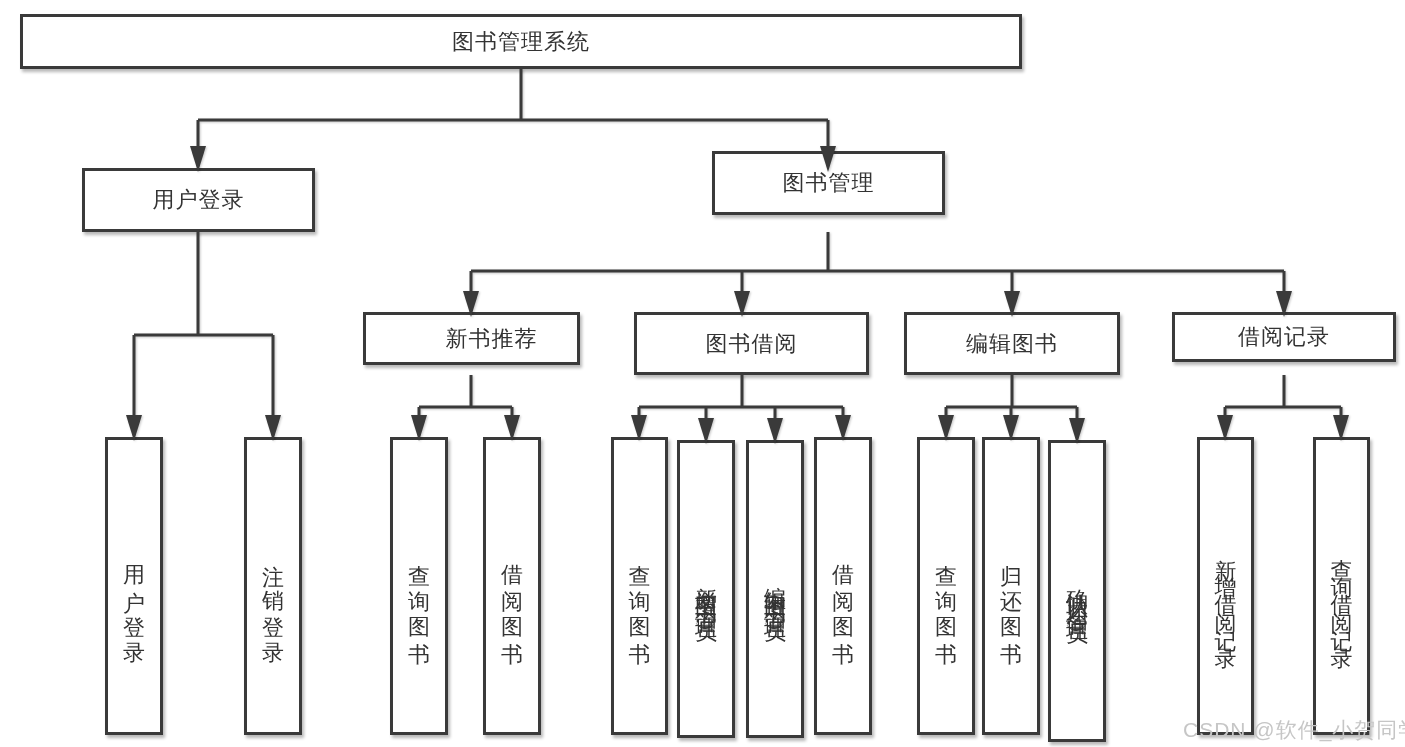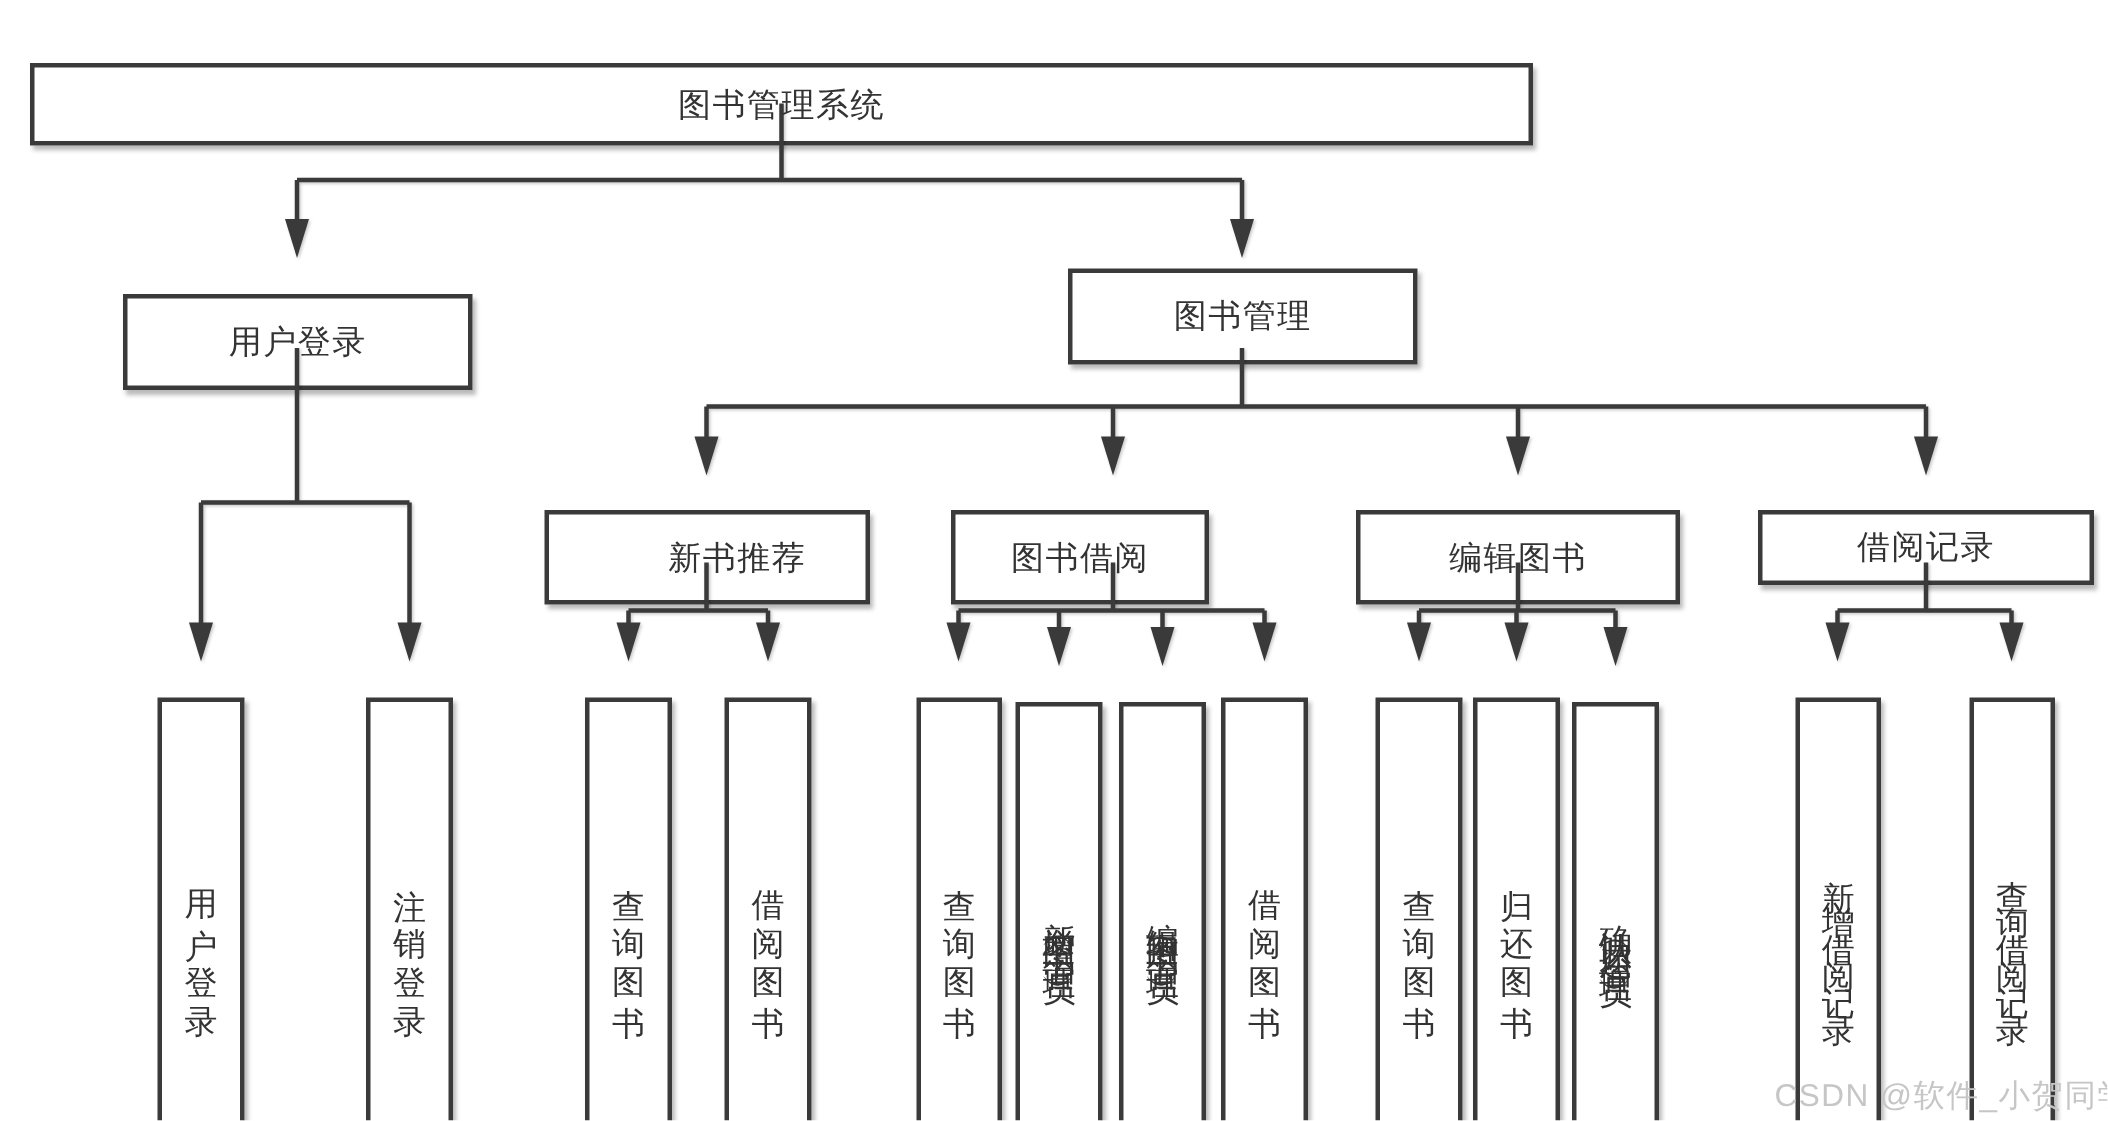--- a/index.html
+++ b/index.html
@@ -19,21 +19,20 @@
     position: absolute;
     box-sizing: border-box;
     background: #ffffff;
     border: 3px solid #3a3a3a;
     color: #333333;
     display: flex;
     align-items: center;
     justify-content: center;
     box-shadow: 2px 3px 3px rgba(0,0,0,0.28);
     z-index: 2;
-    margin-top: 28px;
   }
   .hbox {
     font-size: 22px;
     letter-spacing: 1px;
     white-space: nowrap;
   }
   .vbox {
     writing-mode: vertical-rl;
     text-orientation: mixed;
     font-size: 22px;
@@ -75,22 +74,22 @@
 </head>
 <body>
 
 <div id="canvas">
 
   <div class="box hbox" style="left:20px; top:14px; width:1002px; height:55px;">图书管理系统</div>
 
   <div class="box hbox" style="left:82px; top:168px; width:233px; height:64px;">用户登录</div>
   <div class="box hbox" style="left:712px; top:151px; width:233px; height:64px;">图书管理</div>
 
-  <div class="box hbox" style="left:363px; top:312px; width:217px; height:63px;padding-left:40px;">新书推荐</div>
-  <div class="box hbox" style="left:634px; top:312px; width:172px; height:63px;">图书借阅</div>
+  <div class="box hbox" style="left:363px; top:312px; width:217px; height:53px;padding-left:40px;">新书推荐</div>
+  <div class="box hbox" style="left:634px; top:312px; width:235px; height:63px;">图书借阅</div>
   <div class="box hbox" style="left:904px; top:312px; width:216px; height:63px;">编辑图书</div>
   <div class="box hbox" style="left:1172px; top:312px; width:224px; height:50px;">借阅记录</div>
 
   <div class="box vbox ls-wide" style="left:105px; top:437px; width:58px; height:298px;">用户登录</div>
   <div class="box vbox ls-wide" style="left:244px; top:437px; width:58px; height:298px;">注销登录</div>
 
   <div class="box vbox ls-wide" style="left:390px; top:437px; width:58px; height:298px;">查询图书</div>
   <div class="box vbox ls-wide" style="left:483px; top:437px; width:58px; height:298px;">借阅图书</div>
 
   <div class="box vbox ls-wide" style="left:611px; top:437px; width:57px; height:298px;">查询图书</div>

